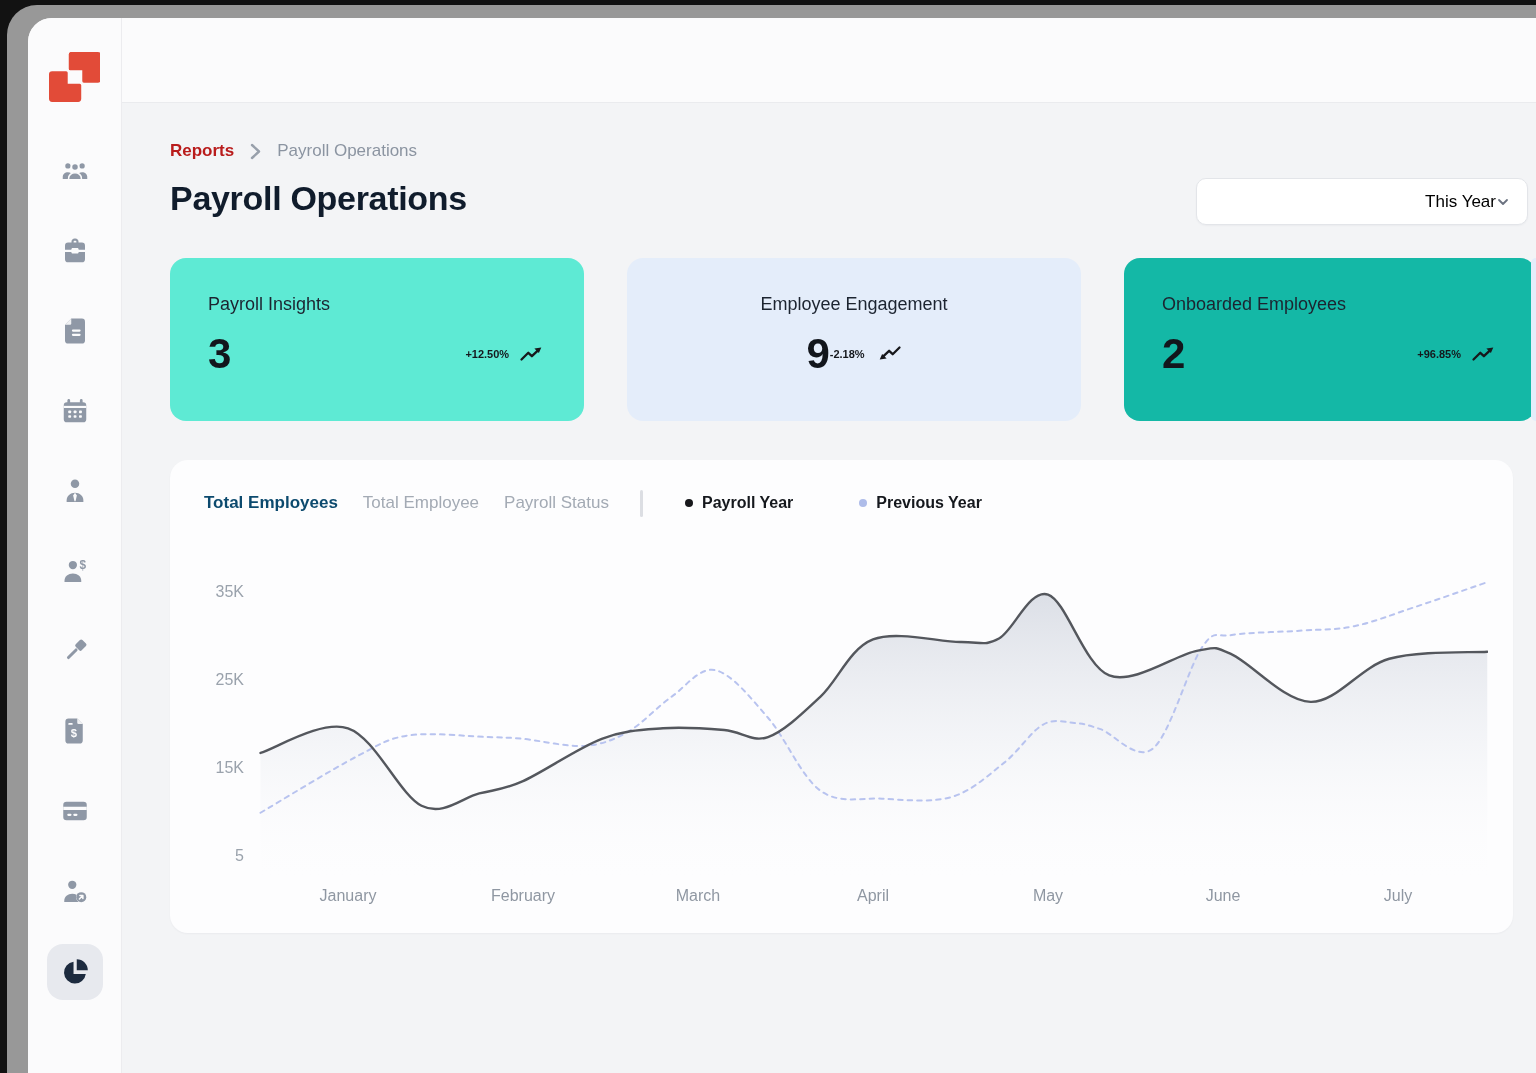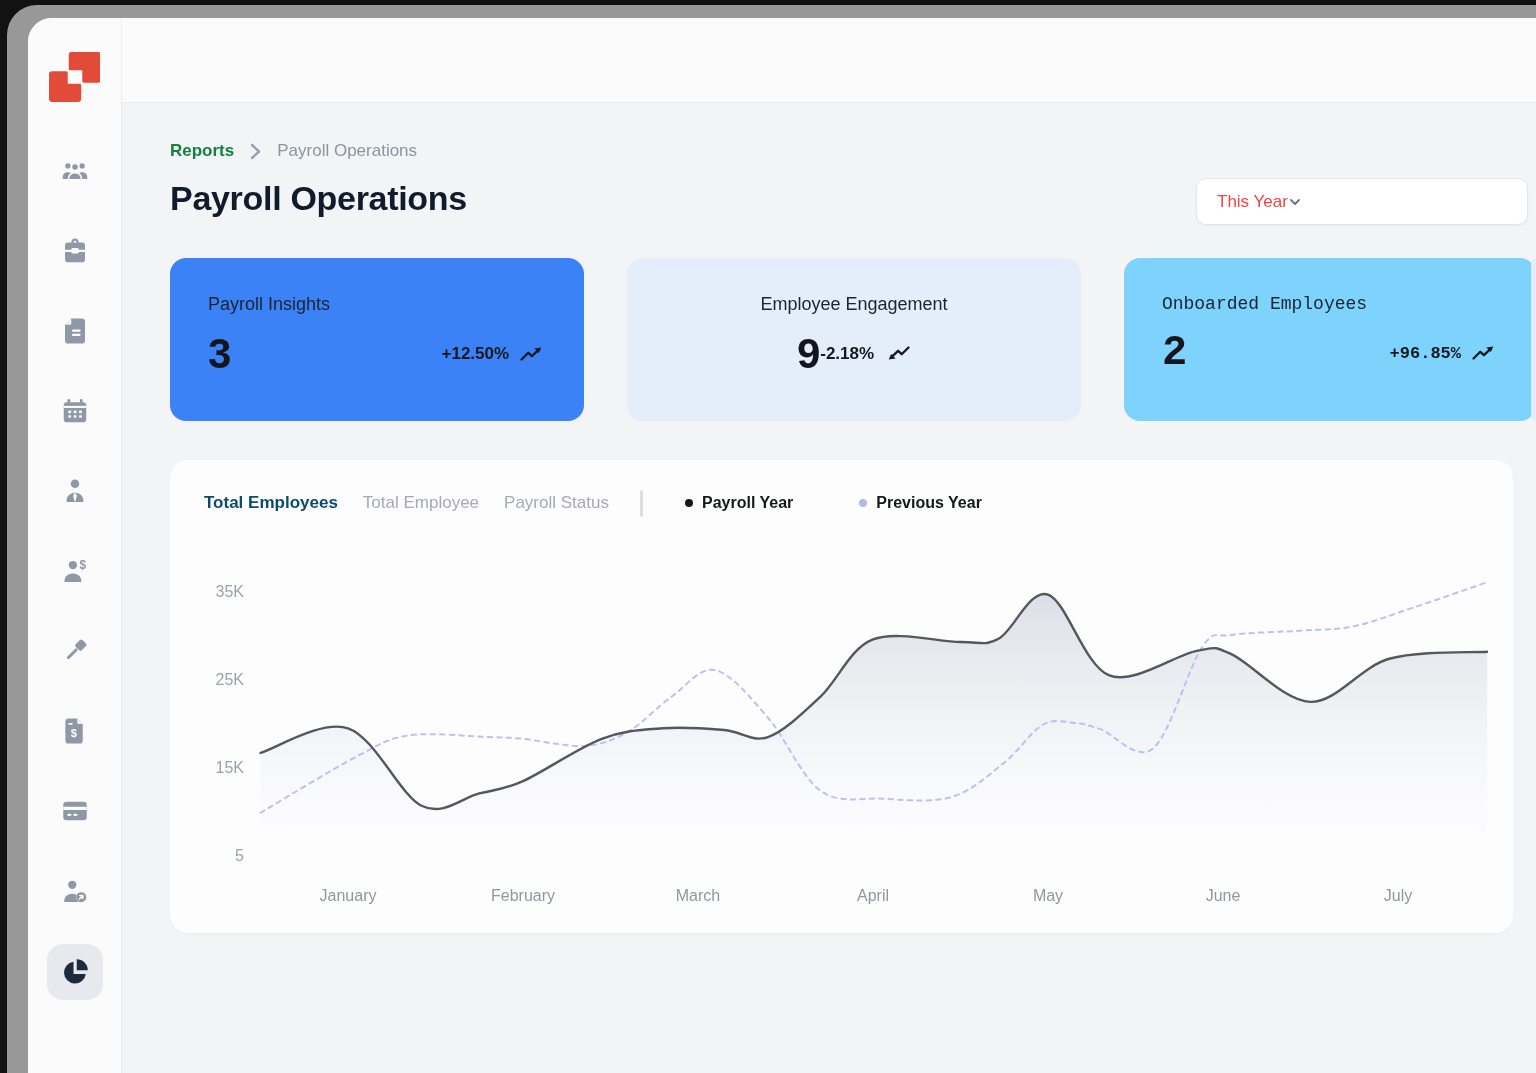--- a/index.html
+++ b/index.html
@@ -22,44 +22,44 @@
   .nav-item.active { width:56px; height:56px; background:#e7e9ee; border-radius:16px; margin-top:-10px; }
   .nav-item.active svg { width:32px; height:32px; }
 
   
   .main { flex:1; display:flex; flex-direction:column; min-width:0; }
   .topbar { height:85px; background:#fbfbfc; border-bottom:1px solid #eaebee; flex:0 0 85px; }
   .content { flex:1; background:#f3f4f6; padding:38px 0 0 48px; position:relative; }
 
   .page-head { display:flex; justify-content:space-between; align-items:flex-end; margin-right:8px; }
   .breadcrumb { display:flex; align-items:center; gap:16px; font-size:17px; margin-bottom:18px; }
-  .crumb-root { color:#15803d; font-weight:700; cursor:pointer; }
+  .crumb-root { color:#b91c1c; font-weight:700; cursor:pointer; }
   .crumb-sep { color:#98a0ab; }
   .crumb-current { color:#8b94a1; }
   .page-title { font-size:34px; font-weight:700; color:#101c2c; letter-spacing:-0.3px; margin-bottom:9px; }
   .page-subtitle { font-size:19px; color:#44566c; }
 
   .filters { display:flex; gap:18px; margin-bottom:2px; }
   .select { width:332px; height:47px; background:#ffffff; border:1px solid #e3e5e9; border-radius:10px;
-    display:flex; align-items:center; justify-content:flex-start; padding:0 17px 0 20px;
-    font-family:"Liberation Sans",sans-serif; font-size:17px; font-weight:500; color:#ef4444; cursor:pointer;
+    display:flex; align-items:center; justify-content:flex-end; padding:0 17px 0 20px;
+    font-family:"Liberation Sans",sans-serif; font-size:17px; font-weight:500; color:#000000; cursor:pointer;
     box-shadow:0 1px 2px rgba(16,24,40,.04); }
   .select svg { width:14px; height:14px; }
 
   
   .stats-row { display:flex; gap:44px; margin-top:31px; height:163px; position:relative; }
   .stat-card { border-radius:16px; padding:36px 38px 0 38px; display:flex; flex-direction:column; }
   .stat-card.c1 { width:417px; }
   .stat-card.c2 { width:457px; margin-left:-1px;align-items:center; }
   .stat-card.c3 { width:415px; margin-left:-1px; }
   .stat-label { font-size:18px; font-weight:500; color:#1c2430; }
   .stat-bottom { display:flex; align-items:center; justify-content:space-between; margin-top:18px; }
   .stat-value { font-size:42px; font-weight:700; color:#12161c; line-height:1; }
   .stat-change { display:flex; align-items:center; gap:10px; }
-  .stat-change span { font-size:17px; font-weight:600; color:#15181d; }
+  .stat-change span { font-size:11px; font-weight:600; color:#15181d; }
   .stat-card-partial { position:absolute; right:0; top:0; width:5px; height:163px;
     border-radius:6px 0 0 6px; }
 
   
   .chart-card { margin-top:39px; margin-right:23px; height:473px; background:#fdfdfe;
     border-radius:18px; padding:26px 32px 0 34px; box-shadow:0 1px 2px rgba(16,24,40,.04); }
   .chart-head { display:flex; align-items:center; height:34px; }
   .tab { background:none; border:none; font-family:"Liberation Sans",sans-serif; font-size:17px;
     color:#a3aab4; cursor:pointer; padding:0; margin-right:25px; }
   .tab.active { color:#0c4a6e; font-weight:700; }
@@ -197,21 +197,21 @@
             <button class="select">
               <span>This Year</span>
               <svg viewBox="0 0 14 14">
                 <path d="M3 5 l4 4 4-4" fill="none" stroke="#6b7280" stroke-width="1.8" stroke-linecap="round" stroke-linejoin="round"></path>
               </svg>
             </button>
           </div>
         </div>
 
         <div class="stats-row">
-          <div class="stat-card c1" style="background: #3b82f6;">
+          <div class="stat-card c1" style="background: #5eead4;">
             <div class="stat-label">Payroll Insights</div>
             <div class="stat-bottom">
               <div class="stat-value">3</div>
               <div class="stat-change">
                 <span>+12.50%</span>
                 <svg width="27" height="22" viewBox="0 0 26 22">
                   <path d="M2 16.5 L8.8 9.8 L12.4 13.2 L18.5 7.4" fill="none" stroke="#17181b" stroke-width="2.3" stroke-linecap="round" stroke-linejoin="round"></path>
                   <path d="M21.8 4.4 L14.9 5.6 L19.4 9.9 Z" fill="#17181b"></path>
                 </svg>
               </div>
@@ -227,21 +227,21 @@
                 <svg width="27" height="22" viewBox="0 0 26 22">
                   <g transform="rotate(180 13 10.5)">
                     <path d="M2 16.5 L8.8 9.8 L12.4 13.2 L18.5 7.4" fill="none" stroke="#17181b" stroke-width="2.3" stroke-linecap="round" stroke-linejoin="round"></path>
                     <path d="M21.8 4.4 L14.9 5.6 L19.4 9.9 Z" fill="#17181b"></path>
                   </g>
                 </svg>
               </div>
             </div>
           </div>
 
-          <div class="stat-card c3" style="background: #7dd3fc; font-family: Liberation Mono, monospace;">
+          <div class="stat-card c3" style="background: #14b8a6;">
             <div class="stat-label">Onboarded Employees</div>
             <div class="stat-bottom">
               <div class="stat-value">2</div>
               <div class="stat-change">
                 <span>+96.85%</span>
                 <svg width="27" height="22" viewBox="0 0 26 22">
                   <path d="M2 16.5 L8.8 9.8 L12.4 13.2 L18.5 7.4" fill="none" stroke="#17181b" stroke-width="2.3" stroke-linecap="round" stroke-linejoin="round"></path>
                   <path d="M21.8 4.4 L14.9 5.6 L19.4 9.9 Z" fill="#17181b"></path>
                 </svg>
               </div>

